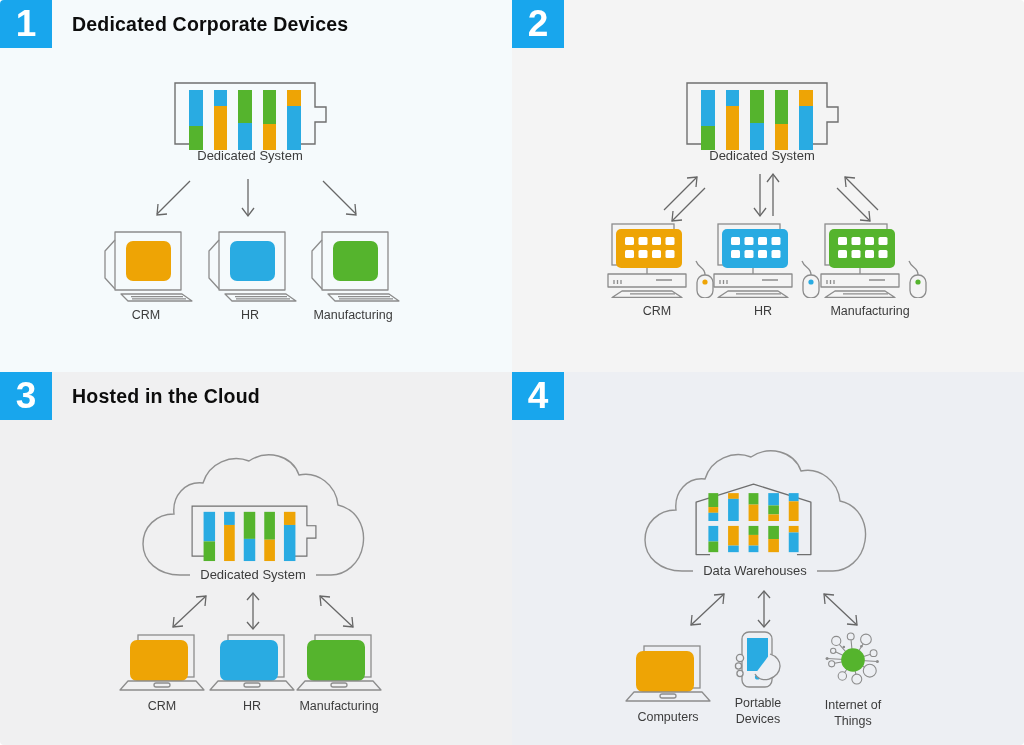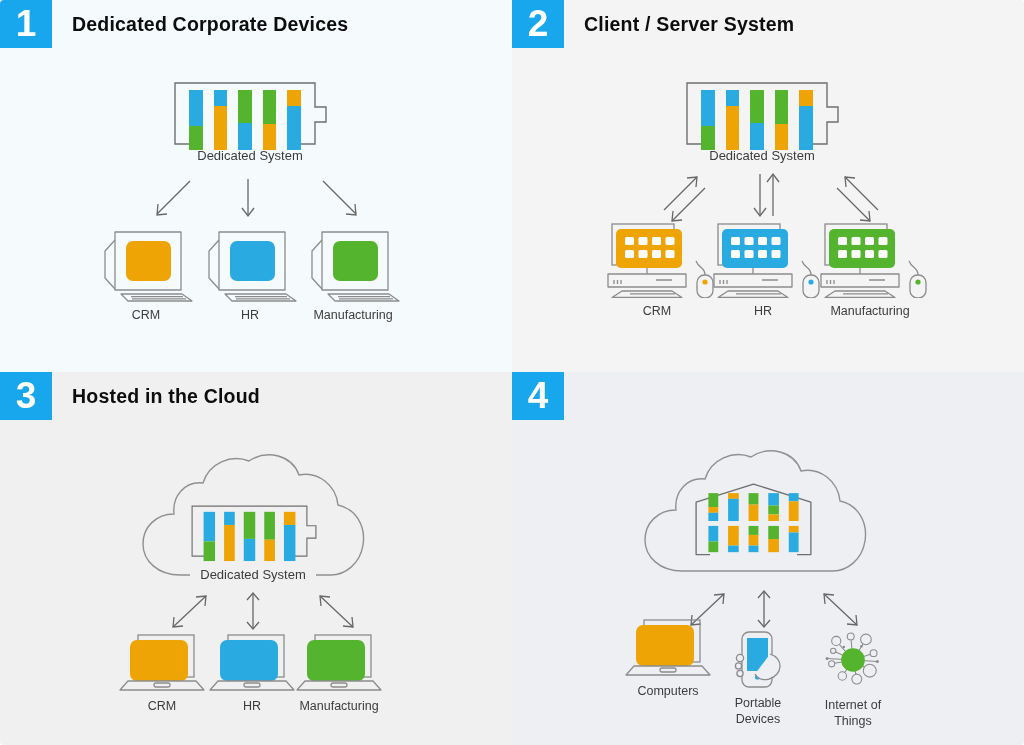--- a/index.html
+++ b/index.html
@@ -132,21 +132,20 @@
         <rect x="28" y="13" width="45" height="40" rx="7" fill="#55b42d"></rect>
       </svg>
       <div class="dev-label">Manufacturing</div>
     </div>
   </div>
 
   <div class="quad" id="q2" style="background: rgb(244, 244, 244);">
     <div class="badge" style="background: rgb(24, 166, 237);">
         <span>2</span>
       </div>
-    <div class="title">Client / Server System</div>
 
     <div class="server" style="left:170px;top:78px;">
       <svg width="160" height="74" viewBox="0 0 160 74">
         <path d="M20 66 H5 V5 H145 V29 H156 V44 H145 V66 H130" fill="none" stroke="#6f6f6f" stroke-width="1.4"></path>
       </svg>
       <div class="barzone">
           <div class="bar">
             <div style="flex-grow: 0.6; background: rgb(41, 171, 226);"></div>
             <div style="flex-grow: 0.4; background: rgb(85, 180, 45);"></div>
           </div>
@@ -429,20 +428,21 @@
             <div class="bar">
               <div style="flex-grow: 0.5; background: rgb(85, 180, 45);"></div>
               <div style="flex-grow: 0.5; background: rgb(238, 164, 5);"></div>
             </div>
             <div class="bar">
               <div style="flex-grow: 0.25; background: rgb(238, 164, 5);"></div>
               <div style="flex-grow: 0.75; background: rgb(41, 171, 226);"></div>
             </div>
           </div>
       </div>
+      <div class="cloud-label"><span style="background: rgb(237, 239, 243);">Data Warehouses</span></div>
     </div>
 
     <svg class="arrow" style="left:170px;top:216px;" width="50" height="44" viewBox="0 0 50 44">
       <g stroke="#676767" stroke-width="1.3" fill="none">
         <line x1="9" y1="37" x2="42" y2="6"></line>
           <polyline points="32,7 42,6 41,16"></polyline>
           <polyline points="10,27 9,37 19,36"></polyline>
       </g>
     </svg>
     <svg class="arrow" style="left:242px;top:214px;" width="20" height="46" viewBox="0 0 20 46">
@@ -453,21 +453,21 @@
       </g>
     </svg>
     <svg class="arrow" style="left:304px;top:216px;" width="50" height="44" viewBox="0 0 50 44">
       <g stroke="#676767" stroke-width="1.3" fill="none">
         <line x1="8" y1="6" x2="41" y2="37"></line>
           <polyline points="9,16 8,6 18,7"></polyline>
           <polyline points="31,36 41,37 40,27"></polyline>
       </g>
     </svg>
 
-    <div class="device" style="left:108px;top:246px;width:96px;">
+    <div class="device" style="left:108px;top:272px;width:96px;">
       <svg width="96" height="60" viewBox="0 0 96 60">
         <rect x="24" y="2" width="56" height="42" stroke="#8c8c8c" stroke-width="1.3" fill="none"></rect>
         <rect x="16" y="7" width="58" height="41" rx="7" fill="#eea405"></rect>
         <g stroke="#8c8c8c" stroke-width="1.3" fill="none" stroke-linejoin="round">
           <path d="M14 48 H82 L90 57 H6 Z"></path>
             <rect x="40" y="50" width="16" height="4" rx="2"></rect>
         </g>
       </svg>
       <div class="dev-label">Computers</div>
     </div>

